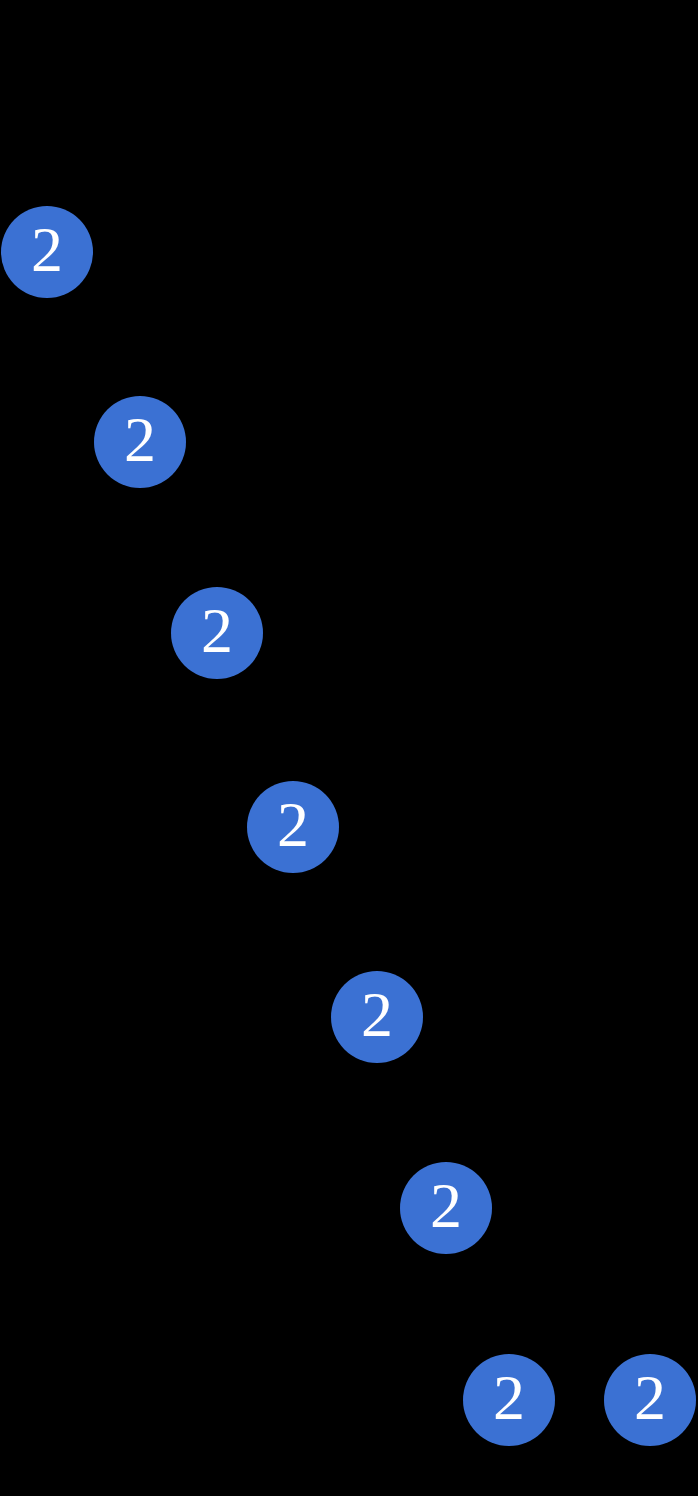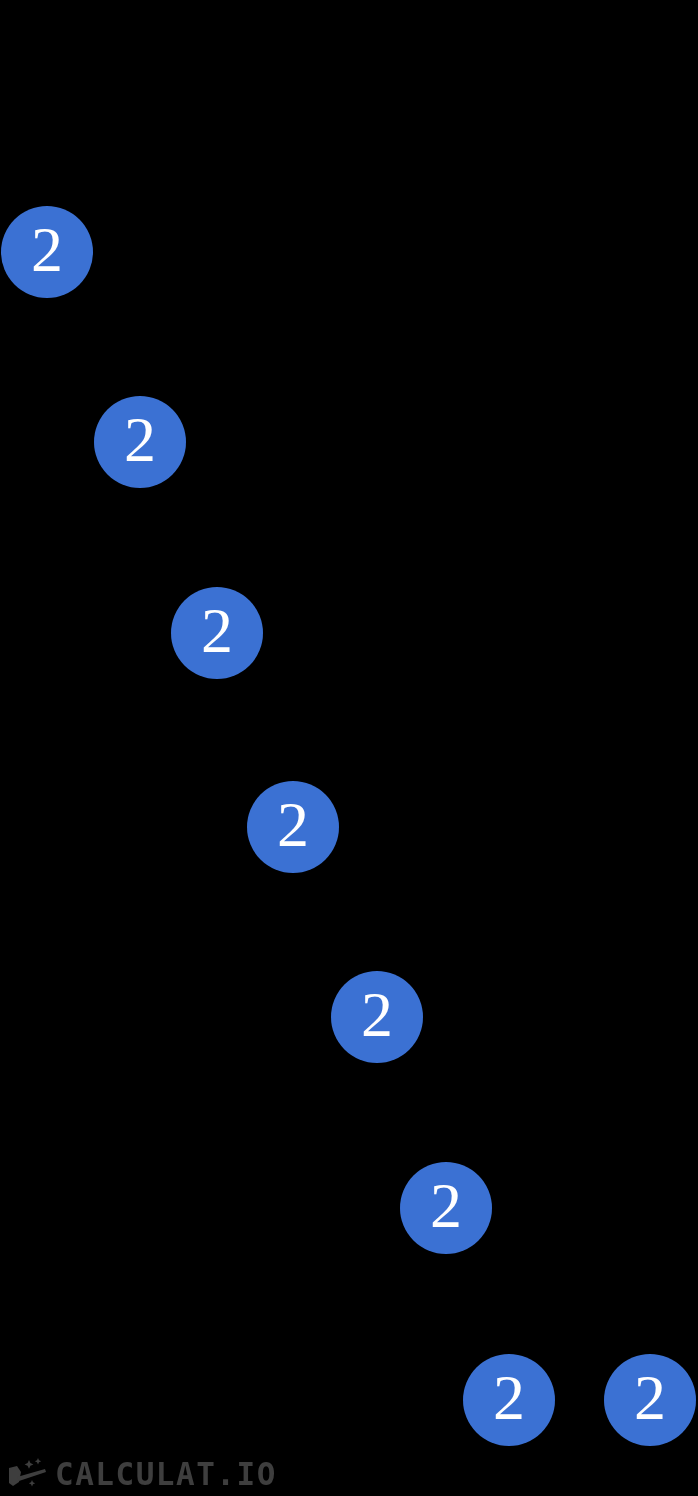--- a/index.html
+++ b/index.html
@@ -82,27 +82,14 @@
       <span class="label">2</span>
     </div>
       <div class="factor-node" style="left: 463px; top: 1354px; width: 92px; height: 92px; background: rgb(59, 113, 211); color: rgb(255, 255, 255);">
       <span class="label">2</span>
     </div>
       <div class="factor-node" style="left: 604px; top: 1354px; width: 92px; height: 92px; background: rgb(59, 113, 211); color: rgb(255, 255, 255);">
       <span class="label">2</span>
     </div>
     </div>
 
-  <div class="logo">
-    <svg class="logo-icon" viewBox="0 0 42 34" xmlns="http://www.w3.org/2000/svg">
-
-      <path d="M2 12 L10 10 L14 16 L12 26 L6 30 L2 27 Z" fill="#3E3E3E"></path>
-
-      <polygon points="10,21 38,13 39,16 12,25" fill="#3E3E3E"></polygon>
-
-      <path d="M22 4 l1.4 3 3 1.4 -3 1.4 -1.4 3 -1.4 -3 -3 -1.4 3 -1.4 Z" fill="#3E3E3E"></path>
-      <path d="M31 2 l1 2.2 2.2 1 -2.2 1 -1 2.2 -1 -2.2 -2.2 -1 2.2 -1 Z" fill="#3E3E3E"></path>
-      <path d="M25 24 l1 2.2 2.2 1 -2.2 1 -1 2.2 -1 -2.2 -2.2 -1 2.2 -1 Z" fill="#3E3E3E"></path>
-    </svg>
-    <span class="logo-text" style="color: rgb(62, 62, 62);">CALCULAT.IO</span>
-  </div>
 
 </div>
 
 </body></html>

